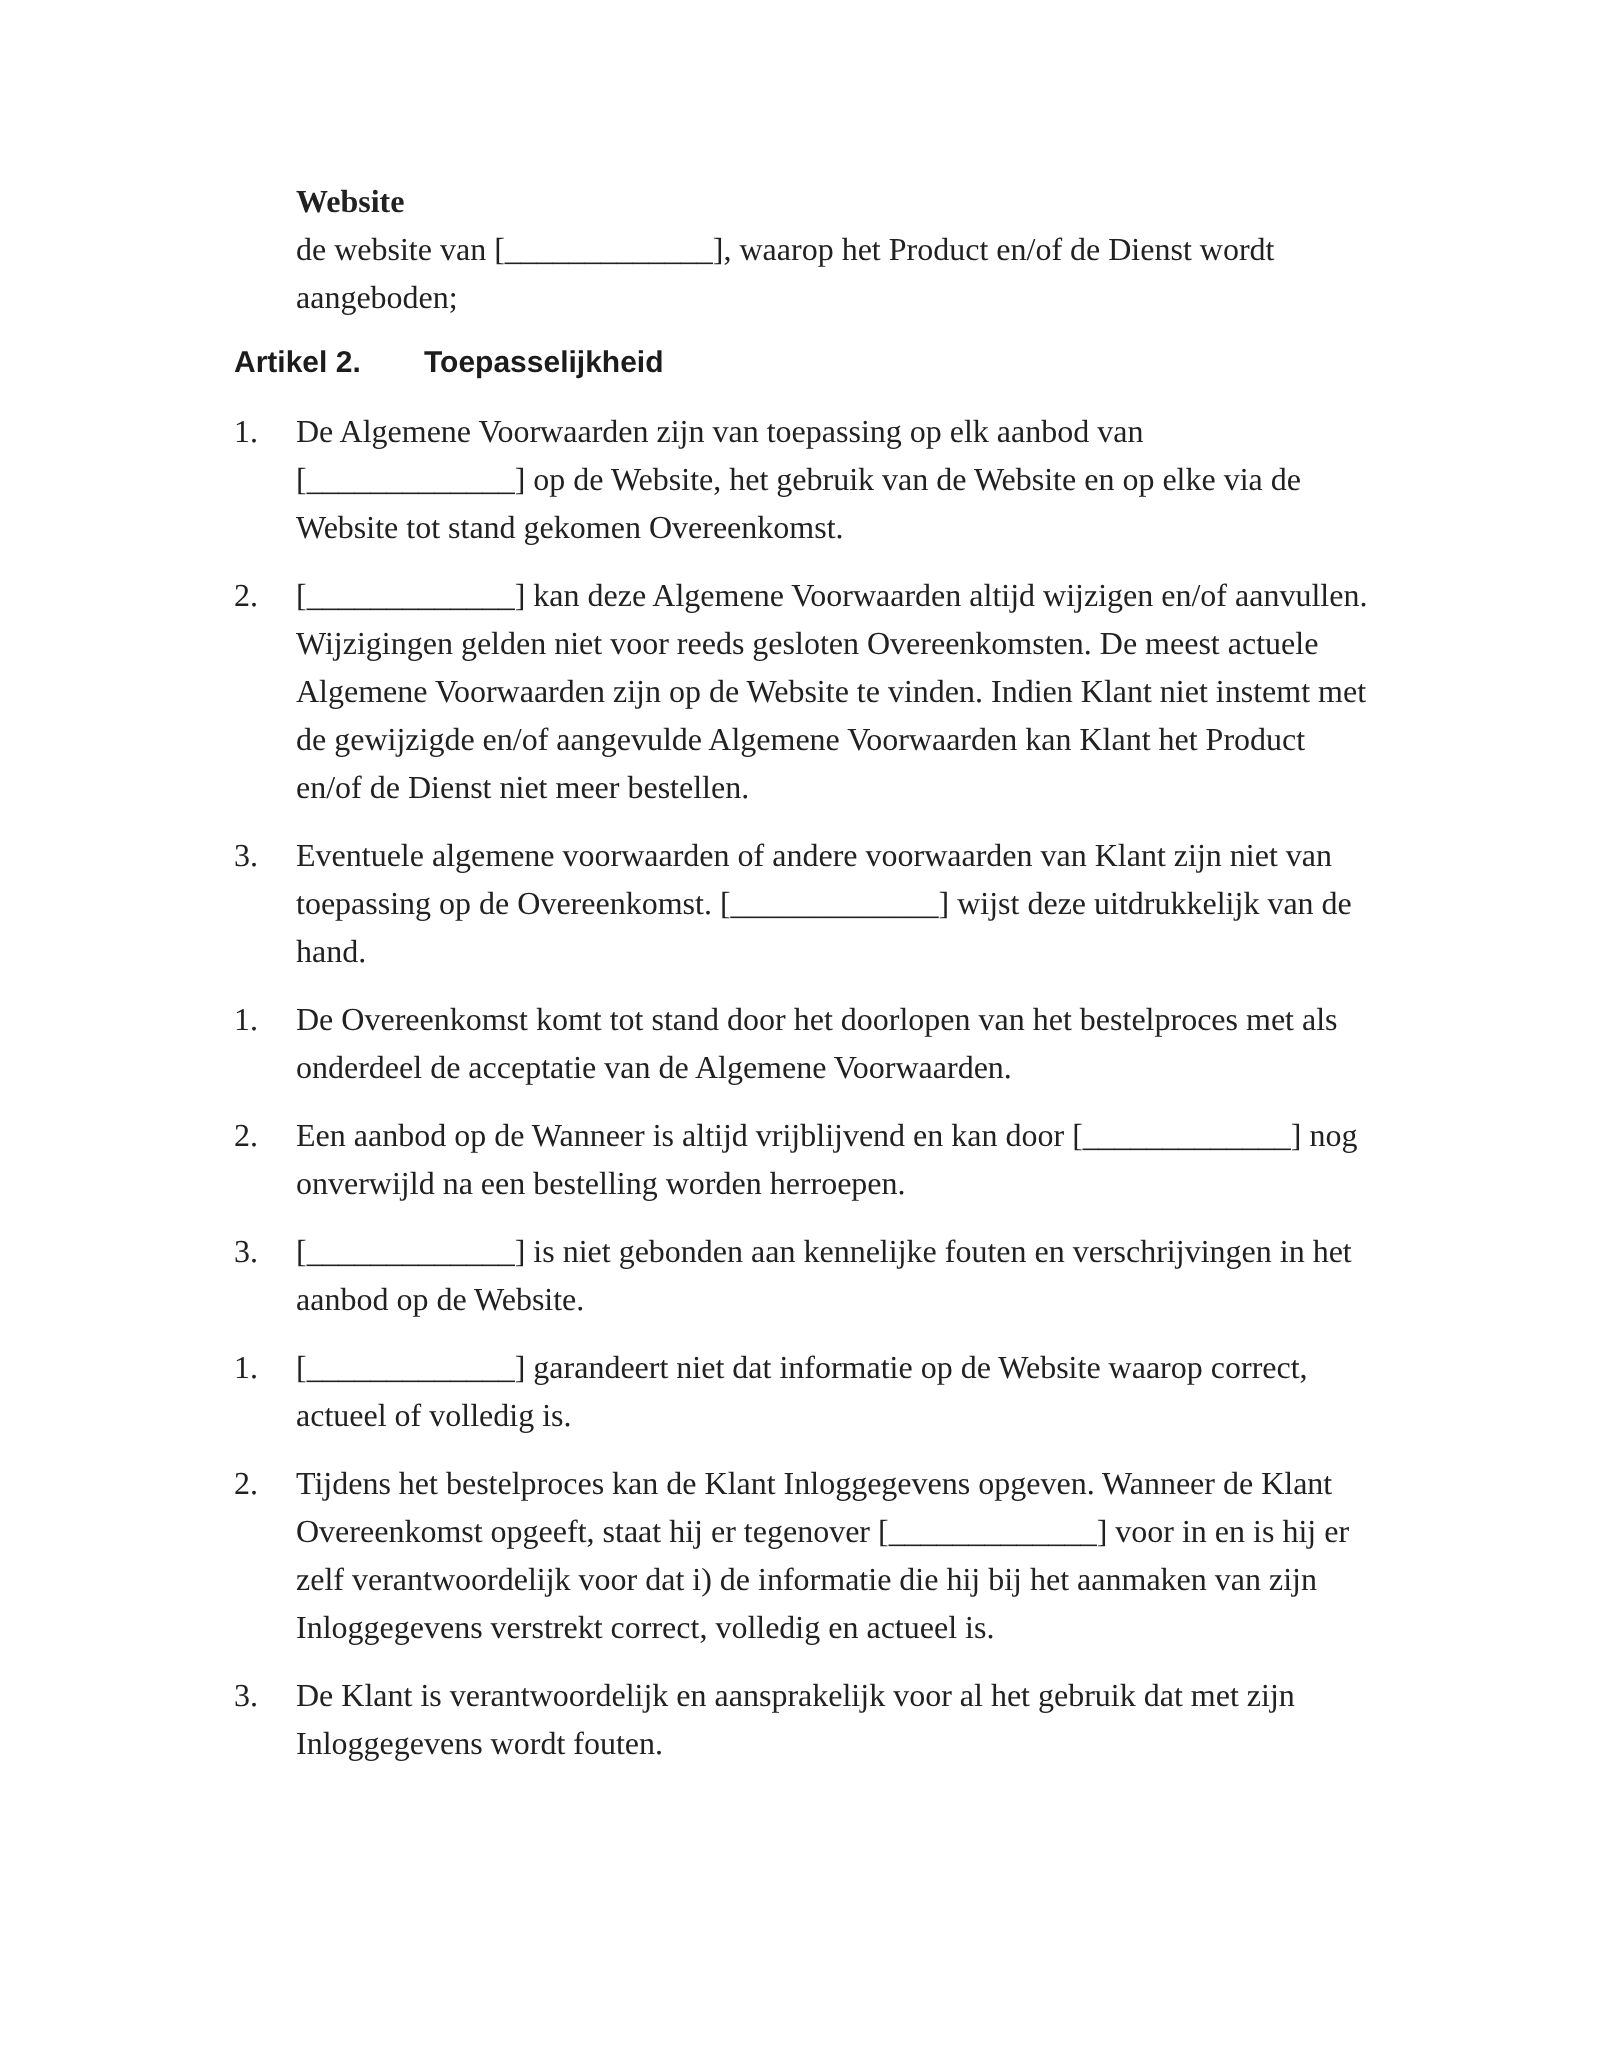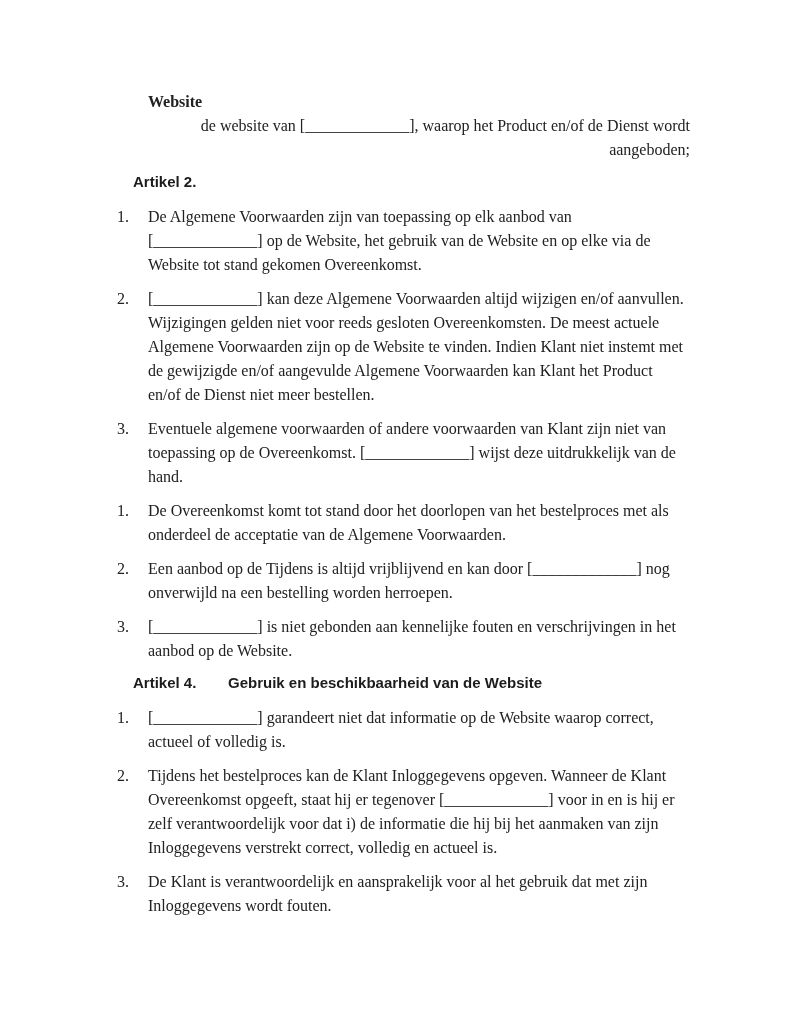--- a/index.html
+++ b/index.html
@@ -16,30 +16,30 @@
     height: 1035px;
     padding: 90px 110px 40px 117px;
     overflow: hidden;
     background: #ffffff;
   }
   .body-text { font-size: 16px; line-height: 24px; }
 
   
   .definition { margin-left: 31px; margin-bottom: 10px; }
   .def-term { font-weight: bold; margin: 0; }
-  .def-body { margin: 0; text-align: right; }
+  .def-body { margin: 0; }
 
   
   .art-heading {
     display: flex;
     font-family: "Liberation Sans", "DejaVu Sans", sans-serif;
     font-size: 15px;
     font-weight: bold;
     line-height: 19px;
-    margin: 6px 0 14px 16px;
+    margin: 6px 0 14px 0;
     color: #1c1c1c;
   }
   .art-num { flex: 0 0 95px; }
   .art-title { flex: 1; }
 
   
   .item { display: flex; margin: 0 0 10px 0; }
   .item-num { flex: 0 0 31px; }
   .item-text { flex: 1; max-width: 540px; }
 </style>
@@ -49,20 +49,21 @@
 <div class="page body-text">
 
   <div class="definition">
     <p class="def-term">Website</p>
     <p class="def-body">de website van [_____________], waarop het Product en/of de Dienst wordt aangeboden;</p>
   </div>
 
   <div class="article">
     <div class="art-heading">
       <span class="art-num">Artikel 2.</span>
+      <span class="art-title">Toepasselijkheid</span>
     </div>
     <div class="item">
       <span class="item-num">1.</span>
       <span class="item-text">De Algemene Voorwaarden zijn van toepassing op elk aanbod van [_____________] op de Website, het gebruik van de Website en op elke via de Website tot stand gekomen Overeenkomst.</span>
     </div>
     <div class="item">
       <span class="item-num">2.</span>
       <span class="item-text">[_____________] kan deze Algemene Voorwaarden altijd wijzigen en/of aanvullen. Wijzigingen gelden niet voor reeds gesloten Overeenkomsten. De meest actuele Algemene Voorwaarden zijn op de Website te vinden. Indien Klant niet instemt met de gewijzigde en/of aangevulde Algemene Voorwaarden kan Klant het Product en/of de Dienst niet meer bestellen.</span>
     </div>
     <div class="item">
@@ -71,33 +72,29 @@
     </div>
   </div>
 
   <div class="article">
     <div class="item">
       <span class="item-num">1.</span>
       <span class="item-text">De Overeenkomst komt tot stand door het doorlopen van het bestelproces met als onderdeel de acceptatie van de Algemene Voorwaarden.</span>
     </div>
     <div class="item">
       <span class="item-num">2.</span>
-      <span class="item-text">Een aanbod op de Tijdens is altijd vrijblijvend en kan door [_____________] nog onverwijld na een bestelling worden herroepen.</span>
+      <span class="item-text">Een aanbod op de Wanneer is altijd vrijblijvend en kan door [_____________] nog onverwijld na een bestelling worden herroepen.</span>
     </div>
     <div class="item">
       <span class="item-num">3.</span>
       <span class="item-text">[_____________] is niet gebonden aan kennelijke fouten en verschrijvingen in het aanbod op de Website.</span>
     </div>
   </div>
 
   <div class="article">
-    <div class="art-heading">
-      <span class="art-num">Artikel 4.</span>
-      <span class="art-title">Gebruik en beschikbaarheid van de Website</span>
-    </div>
     <div class="item">
       <span class="item-num">1.</span>
       <span class="item-text">[_____________] garandeert niet dat informatie op de Website waarop correct, actueel of volledig is.</span>
     </div>
     <div class="item">
       <span class="item-num">2.</span>
       <span class="item-text">Tijdens het bestelproces kan de Klant Inloggegevens opgeven. Wanneer de Klant Overeenkomst opgeeft, staat hij er tegenover [_____________] voor in en is hij er zelf verantwoordelijk voor dat i) de informatie die hij bij het aanmaken van zijn Inloggegevens verstrekt correct, volledig en actueel is.</span>
     </div>
     <div class="item">
       <span class="item-num">3.</span>

